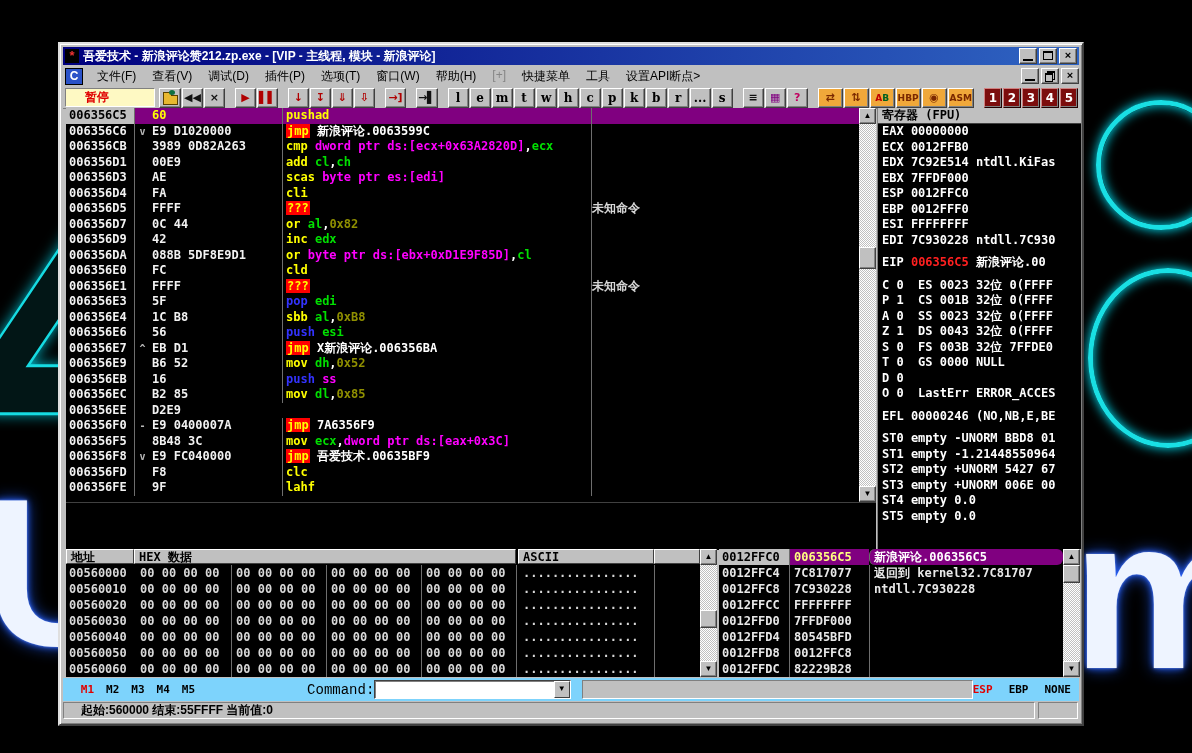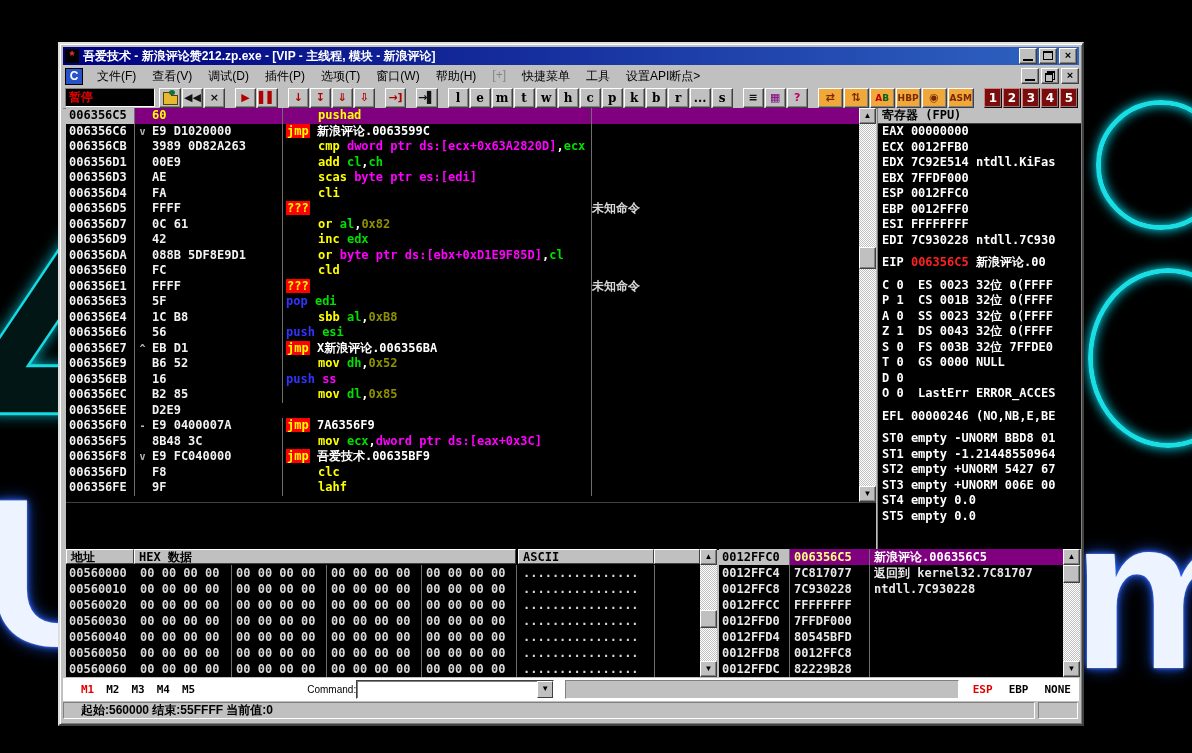--- a/index.html
+++ b/index.html
@@ -35,22 +35,22 @@
   .wbtn .x{position:absolute;left:0;top:0;width:100%;text-align:center;font-size:11px;line-height:12px;font-weight:bold;color:#000;}
   .menubar{position:absolute;left:3px;top:22px;right:3px;height:20px;background:#c0c0c0;
            display:flex;align-items:center;font-size:12px;}
   .cicon{width:16px;height:15px;background:#2a52c8;color:#fff;font-weight:bold;text-align:center;
          font-size:12px;line-height:15px;border:1px solid #000;margin:0 6px 0 2px;}
   .mitem{padding:0 8px;color:#000;white-space:nowrap;}
   .mitem.muted{color:#858585;}
   .mdibtns{margin-left:auto;display:flex;}
   .toolbar{position:absolute;left:3px;top:43px;right:3px;height:21px;background:#c0c0c0;
            display:flex;align-items:center;border-bottom:1px solid #808080;}
-  .pausebox{width:148px;height:17px;background:#000000;border:1px solid;border-color:#808080 #fff #fff #808080;
-            color:#e00000;font-weight:bold;font-size:12px;line-height:16px;padding-left:3px;margin:0 4px 0 2px;}
+  .pausebox{width:148px;height:17px;background:#fef9c3;border:1px solid;border-color:#808080 #fff #fff #808080;
+            color:#e00000;font-weight:bold;font-size:12px;line-height:16px;padding-left:19px;margin:0 4px 0 2px;}
   .tbtn{height:18px;min-width:17px;background:#c0c0c0;border:1px solid;border-color:#fff #404040 #404040 #fff;
         box-shadow:inset -1px -1px 0 #808080;display:flex;align-items:center;justify-content:center;
         font-family:"DejaVu Sans",sans-serif;font-size:11px;font-weight:bold;color:#000;margin-right:1px;padding:0 1px;}
   .tbtn.gap{margin-left:9px;}
   .tbtn.red{color:#b00000;}
   .tbtn.dk{color:#111;}
   .tbtn.letter{font-family:"DejaVu Serif",serif;font-size:12px;width:15px;}
   .tbtn.purple{color:#800080;}
   .tbtn.qmark{color:#c00060;}
   .tbtn.orange{background:#f0a83a;color:#7a2800;min-width:21px;}
@@ -67,21 +67,21 @@
   .disasm{position:absolute;left:6px;top:64px;width:793px;height:394px;background:#000;overflow:hidden;}
   .drow{position:relative;height:15.5px;line-height:15.5px;white-space:pre;}
   .c-addr{position:absolute;left:0;width:68px;color:#f2f2f2;padding-left:3px;box-sizing:border-box;height:100%;}
   .c-mark{position:absolute;left:68px;width:16px;color:#b8b8b8;text-align:center;border-left:1px solid #6e6e6e;box-sizing:border-box;height:100%;font-size:10px;}
   .c-hex{position:absolute;left:84px;width:132px;color:#f2f2f2;padding-left:2px;box-sizing:border-box;height:100%;}
   .c-ins{position:absolute;left:216px;width:309px;border-left:1px solid #6e6e6e;padding-left:3px;box-sizing:border-box;height:100%;}
   .c-com{position:absolute;left:525px;width:268px;border-left:1px solid #6e6e6e;padding-left:0;box-sizing:border-box;height:100%;color:#d8d8d8;}
   .drow.sel .c-addr{background:#c0c0c0;color:#000;}
   .drow.sel .c-mark,.drow.sel .c-hex,.drow.sel .c-ins,.drow.sel .c-com{background:#800080;}
   .drow.sel .c-hex{color:#ffff00;}
-  .tk-m{color:#ffff00;margin-left:32px;} .tk-p{color:#3333ff;} .tk-r{color:#00e000;} .tk-x{color:#ff00ff;}
+  .tk-m{color:#ffff00;} .tk-p{color:#3333ff;} .tk-r{color:#00e000;} .tk-x{color:#ff00ff;}
   .tk-n{color:#8f8f00;} .tk-w{color:#ffffff;} .tk-red{color:#ff2020;}
   .tk-jb,.tk-qb{background:#ff0000;color:#ffff00;padding:0 1px;}
   .infopane{position:absolute;left:6px;top:458px;width:810px;height:47px;background:#000;border-top:1px solid #404040;}
   
   .sb{position:absolute;width:17px;background:#fff;
       background-image:linear-gradient(45deg,#c0c0c0 25%,transparent 25%,transparent 75%,#c0c0c0 75%),
                        linear-gradient(45deg,#c0c0c0 25%,transparent 25%,transparent 75%,#c0c0c0 75%);
       background-size:2px 2px;background-position:0 0,1px 1px;}
   .sb .arrow{position:absolute;left:0;width:17px;height:16px;background:#c0c0c0;
              border:1px solid;border-color:#fff #404040 #404040 #fff;box-shadow:inset -1px -1px 0 #808080;
@@ -103,26 +103,26 @@
   .dhrow{position:relative;height:16px;line-height:16px;white-space:pre;color:#d8d8d8;}
   .dcell{position:absolute;top:0;height:100%;box-sizing:border-box;}
   
   .stack{position:absolute;left:659px;top:505px;width:344px;height:128px;background:#000;overflow:hidden;}
   .srow{position:relative;height:16px;line-height:16px;white-space:pre;}
   .s-addr{position:absolute;left:0;width:70px;color:#e8e8e8;padding-left:3px;box-sizing:border-box;height:100%;}
   .s-val{position:absolute;left:70px;width:80px;color:#e8e8e8;border-left:1px solid #6e6e6e;padding-left:4px;box-sizing:border-box;height:100%;}
   .s-com{position:absolute;left:150px;width:194px;color:#e8e8e8;border-left:1px solid #6e6e6e;padding-left:4px;box-sizing:border-box;height:100%;}
   .srow.sel .s-addr{background:#c0c0c0;color:#000;}
   .srow.sel .s-val{background:#800080;color:#ffff80;}
-  .srow.sel .s-com{background:#800080;color:#fff;}
-  
-  .cmdbar{position:absolute;left:3px;top:634px;width:1016px;height:23px;background:#ffffff;display:flex;align-items:center;}
+  .srow.sel .s-com{background:#800080;color:#fff;border-radius:6px;}
+  
+  .cmdbar{position:absolute;left:3px;top:634px;width:1016px;height:23px;background:#7dd3fc;display:flex;align-items:center;}
   .mlab{font-family:"DejaVu Sans Mono",monospace;font-weight:bold;font-size:11px;color:#000;margin-right:12px;}
   .mlab.red{color:#e00000;}
-  .cmdlabel{font-size:10px;color:#000;margin:0 0 0 100px;}
+  .cmdlabel{font-size:14px;color:#000;margin:0 0 0 100px;font-family:Liberation Mono, monospace;}
   .combo{width:196px;height:17px;background:#fff;border:1px solid;border-color:#404040 #fff #fff #404040;
          box-shadow:inset 1px 1px 0 #808080;position:relative;}
   .combo .drop{position:absolute;right:0;top:0;width:16px;height:100%;background:#c0c0c0;
                border:1px solid;border-color:#fff #404040 #404040 #fff;box-sizing:border-box;
                text-align:center;font-size:8px;line-height:14px;color:#000;}
   .grybox{width:392px;height:17px;margin-left:11px;background:#c0c0c0;border:1px solid;border-color:#808080 #fff #fff #808080;}
   .rlabs{margin-left:auto;margin-right:8px;display:flex;gap:16px;font-family:"DejaVu Sans Mono",monospace;
          font-weight:bold;font-size:11px;color:#000;}
   .rlabs .esp{color:#e00000;}
   .statusbar{position:absolute;left:3px;top:658px;width:1016px;height:19px;background:#c0c0c0;display:flex;}
@@ -239,21 +239,21 @@
     </div>
 
     <div class="disasm mono" id="disasm-rows">
         <div class="drow sel"><span class="c-addr">006356C5</span><span class="c-mark"></span><span class="c-hex">60</span><span class="c-ins"><span class="tk-m">pushad</span></span><span class="c-com"></span></div>
         <div class="drow"><span class="c-addr">006356C6</span><span class="c-mark">v</span><span class="c-hex">E9 D1020000</span><span class="c-ins"><span class="tk-jb">jmp</span><span class="tk-w"> </span><span class="tk-w">新浪评论.0063599C</span></span><span class="c-com"></span></div>
         <div class="drow"><span class="c-addr">006356CB</span><span class="c-mark"></span><span class="c-hex">3989 0D82A263</span><span class="c-ins"><span class="tk-m">cmp </span><span class="tk-x">dword ptr ds:[ecx+0x63A2820D]</span><span class="tk-w">,</span><span class="tk-r">ecx</span></span><span class="c-com"></span></div>
         <div class="drow"><span class="c-addr">006356D1</span><span class="c-mark"></span><span class="c-hex">00E9</span><span class="c-ins"><span class="tk-m">add </span><span class="tk-r">cl</span><span class="tk-w">,</span><span class="tk-r">ch</span></span><span class="c-com"></span></div>
         <div class="drow"><span class="c-addr">006356D3</span><span class="c-mark"></span><span class="c-hex">AE</span><span class="c-ins"><span class="tk-m">scas </span><span class="tk-x">byte ptr es:[edi]</span></span><span class="c-com"></span></div>
         <div class="drow"><span class="c-addr">006356D4</span><span class="c-mark"></span><span class="c-hex">FA</span><span class="c-ins"><span class="tk-m">cli</span></span><span class="c-com"></span></div>
         <div class="drow"><span class="c-addr">006356D5</span><span class="c-mark"></span><span class="c-hex">FFFF</span><span class="c-ins"><span class="tk-qb">???</span></span><span class="c-com">未知命令</span></div>
-        <div class="drow"><span class="c-addr">006356D7</span><span class="c-mark"></span><span class="c-hex">0C 61</span><span class="c-ins"><span class="tk-m">or </span><span class="tk-r">al</span><span class="tk-w">,</span><span class="tk-n">0x82</span></span><span class="c-com"></span></div>
+        <div class="drow"><span class="c-addr">006356D7</span><span class="c-mark"></span><span class="c-hex">0C 44</span><span class="c-ins"><span class="tk-m">or </span><span class="tk-r">al</span><span class="tk-w">,</span><span class="tk-n">0x82</span></span><span class="c-com"></span></div>
         <div class="drow"><span class="c-addr">006356D9</span><span class="c-mark"></span><span class="c-hex">42</span><span class="c-ins"><span class="tk-m">inc </span><span class="tk-r">edx</span></span><span class="c-com"></span></div>
         <div class="drow"><span class="c-addr">006356DA</span><span class="c-mark"></span><span class="c-hex">088B 5DF8E9D1</span><span class="c-ins"><span class="tk-m">or </span><span class="tk-x">byte ptr ds:[ebx+0xD1E9F85D]</span><span class="tk-w">,</span><span class="tk-r">cl</span></span><span class="c-com"></span></div>
         <div class="drow"><span class="c-addr">006356E0</span><span class="c-mark"></span><span class="c-hex">FC</span><span class="c-ins"><span class="tk-m">cld</span></span><span class="c-com"></span></div>
         <div class="drow"><span class="c-addr">006356E1</span><span class="c-mark"></span><span class="c-hex">FFFF</span><span class="c-ins"><span class="tk-qb">???</span></span><span class="c-com">未知命令</span></div>
         <div class="drow"><span class="c-addr">006356E3</span><span class="c-mark"></span><span class="c-hex">5F</span><span class="c-ins"><span class="tk-p">pop </span><span class="tk-r">edi</span></span><span class="c-com"></span></div>
         <div class="drow"><span class="c-addr">006356E4</span><span class="c-mark"></span><span class="c-hex">1C B8</span><span class="c-ins"><span class="tk-m">sbb </span><span class="tk-r">al</span><span class="tk-w">,</span><span class="tk-n">0xB8</span></span><span class="c-com"></span></div>
         <div class="drow"><span class="c-addr">006356E6</span><span class="c-mark"></span><span class="c-hex">56</span><span class="c-ins"><span class="tk-p">push </span><span class="tk-r">esi</span></span><span class="c-com"></span></div>
         <div class="drow"><span class="c-addr">006356E7</span><span class="c-mark">^</span><span class="c-hex">EB D1</span><span class="c-ins"><span class="tk-jb">jmp</span><span class="tk-w"> </span><span class="tk-w">X新浪评论.006356BA</span></span><span class="c-com"></span></div>
         <div class="drow"><span class="c-addr">006356E9</span><span class="c-mark"></span><span class="c-hex">B6 52</span><span class="c-ins"><span class="tk-m">mov </span><span class="tk-r">dh</span><span class="tk-w">,</span><span class="tk-n">0x52</span></span><span class="c-com"></span></div>
         <div class="drow"><span class="c-addr">006356EB</span><span class="c-mark"></span><span class="c-hex">16</span><span class="c-ins"><span class="tk-p">push </span><span class="tk-x">ss</span></span><span class="c-com"></span></div>

